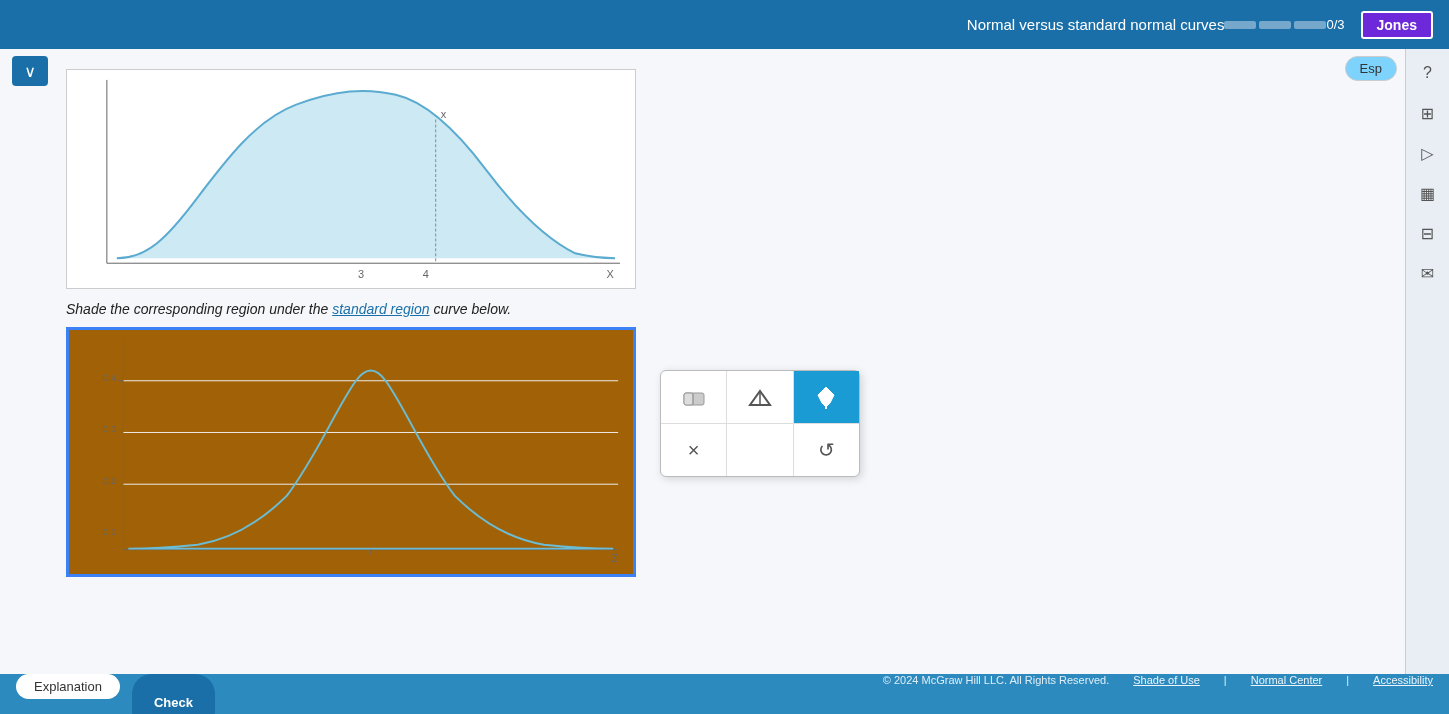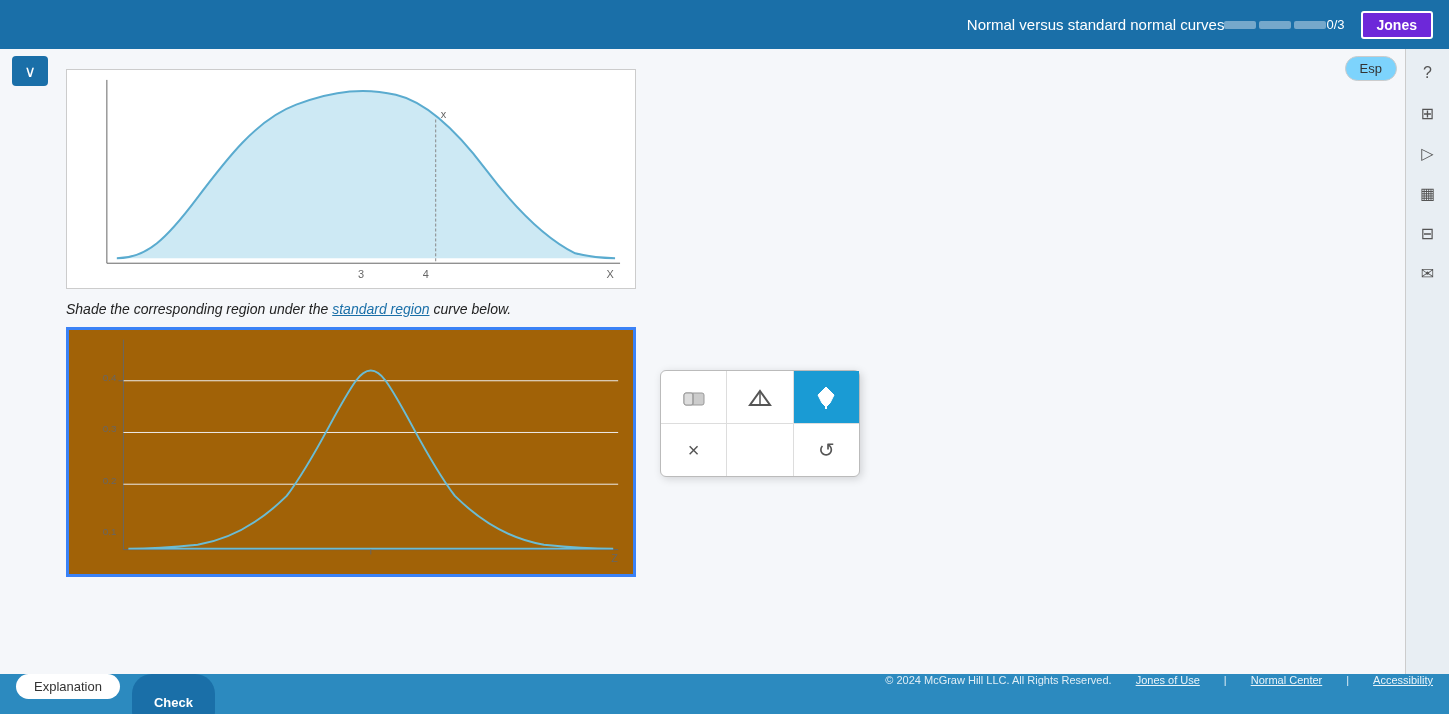--- a/index.html
+++ b/index.html
@@ -377,19 +377,19 @@
       <span style="font-size:20px;color:#555;">↺</span>
     </button>
   </div>
 </div>
 
 <div class="bottom-bar">
   <button class="explanation-btn">Explanation</button>
   <button class="check-btn">Check</button>
   <div class="footer-text">
     <span>© 2024 McGraw Hill LLC. All Rights Reserved.</span>
-    <span class="footer-link">Jones of Use</span>
+    <span class="footer-link">Shade of Use</span>
     <span>|</span>
     <span class="footer-link">Normal Center</span>
     <span>|</span>
     <span class="footer-link">Accessibility</span>
   </div>
 </div>
 
 </body></html>

